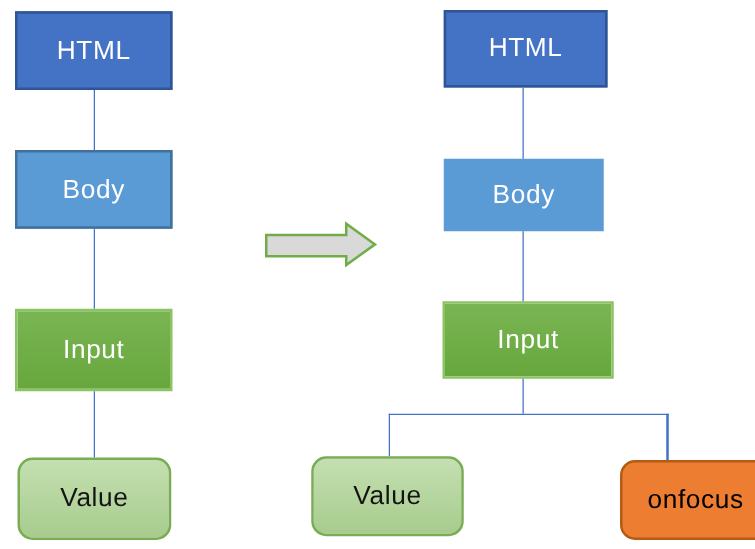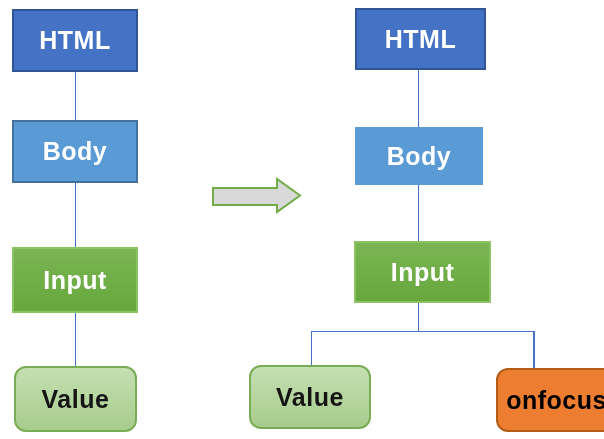--- a/index.html
+++ b/index.html
@@ -7,21 +7,21 @@
     position:relative;
     width:604px; height:439px;
     background:#ffffff;
     font-family:"Liberation Sans", sans-serif;
     overflow:hidden;
   }
   .node {
     position:absolute;
     display:flex; align-items:center; justify-content:center;
     box-sizing:border-box;
-    font-size:25px; font-weight:700; letter-spacing:0.5px;
+    font-size:21px; font-weight:400; letter-spacing:0.5px;
   }
   
   .l-html  { left:12px;  top:9px;   width:126px; height:63px;
              background:#4472C4; border:2.5px solid #2F5597; color:#fff; }
   .l-body  { left:12px;  top:120px; width:126px; height:63px;
              background:#5B9BD5; border:2px solid #41719C; color:#fff; }
   .l-input { left:12px;  top:247px; width:126px; height:66px;
              background:linear-gradient(#7ab553,#67a73d); border:2px solid #8cc363; color:#fff; }
   .l-value { left:14px;  top:366px; width:123px; height:66px;
              background:linear-gradient(#c4dfb1,#a7cc8d); border:2px solid #79ac54;

